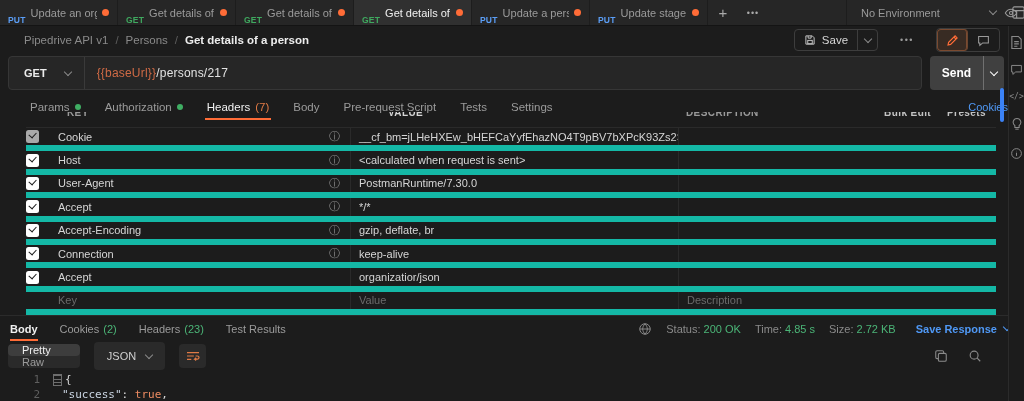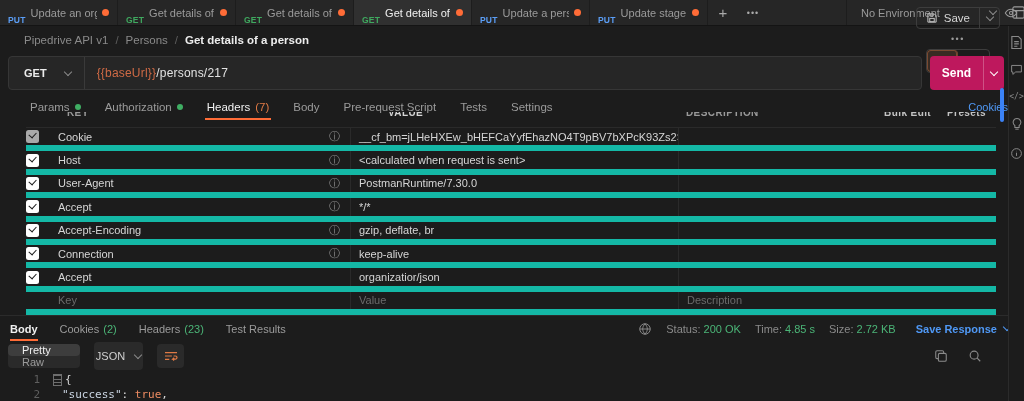--- a/index.html
+++ b/index.html
@@ -26,38 +26,38 @@
          transform:rotate(45deg); display:inline-block; flex:none; margin-top:-3px;}
   .chev.blue{ border-color:#4f98f5; }
   .corner-icon{ position:absolute; top:5px; left:1011px; color:#9a9a9a; }
 
   
   .crumb-row{ position:absolute; top:26px; left:0; right:16px; height:28px; display:flex;
               align-items:center; padding-left:24px; font-size:11.5px; }
   .crumb-sep{ color:#5f5f5f; margin:0 7px; }
   .crumb-muted{ color:#8a8a8a; }
   .crumb-current{ color:#ededed; font-weight:700; }
-  .crumb-right{ margin-left:auto; display:flex; align-items:center; gap:5px; padding-right:8px;flex-direction:column;}
+  .crumb-right{ margin-left:auto; display:flex; align-items:center; gap:18px; padding-right:8px;}
   .save-btn{ display:flex; align-items:stretch; height:22px; border:1px solid #3d3d3d; border-radius:4px; }
   .save-main{ display:flex; align-items:center; gap:6px; padding:0 9px; font-size:11.5px; color:#d6d6d6;}
   .save-chev{ width:20px; display:flex; align-items:center; justify-content:center; border-left:1px solid #3d3d3d;}
   .more-btn{ color:#9a9a9a; font-size:9px; letter-spacing:1.5px; padding:0 4px;}
   .edit-group{ display:flex; height:24px; border:1px solid #3d3d3d; border-radius:4px; overflow:hidden;}
   .edit-cell{ width:31px; display:flex; align-items:center; justify-content:center; }
   .edit-cell.pencil{ background:#382b23; border-right:1px solid #6b4630; box-shadow:inset 0 0 0 1px #7a4a30; border-radius:4px;}
 
   
   .url-row{ position:absolute; top:56px; left:8px; right:20px; height:34px; display:flex; gap:8px; }
   .url-field{ flex:1; display:flex; align-items:center; background:#262626;
               border:1px solid #363636; border-radius:4px; }
   .method-sel{ display:flex; align-items:center; gap:18px; padding:0 13px 0 15px; height:100%;
                font-size:11px; font-weight:700; color:#ececec; border-right:1px solid #3a3a3a;}
   .url-text{ padding-left:12px; font-size:12px; color:#e2e2e2; letter-spacing:.2px;}
   .var-orange{ color:#cf6a45; }
-  .send-btn{ width:74px; flex:none; display:flex; align-items:stretch; background:#be185d; border-radius:4px; overflow:hidden;}
+  .send-btn{ width:74px; flex:none; display:flex; align-items:stretch; background:#404040; border-radius:4px; overflow:hidden;}
   .send-main{ flex:1; display:flex; align-items:center; justify-content:center; color:#fff;
               font-size:12px; font-weight:700; }
   .send-chev{ width:21px; display:flex; align-items:center; justify-content:center; border-left:1px solid rgba(255,255,255,.25);}
   .send-chev .chev{ border-color:#fff; }
 
   
   .req-tabs{ position:absolute; top:94px; left:0; right:16px; height:26px; z-index:3;
              display:flex; align-items:center; gap:24px; padding-left:30px; font-size:11.5px; color:#9b9b9b;}
   .rtab{ display:flex; align-items:center; gap:5px; position:relative; height:100%; }
   .gdot{ width:6px; height:6px; border-radius:50%; background:#3fae63; }
@@ -101,21 +101,21 @@
   .stat-lbl{ color:#8a8a8a; } .stat-val{ color:#4bb577; }
   .save-resp{ color:#4f98f5; font-weight:700; display:flex; align-items:center; gap:7px; margin-left:6px;}
 
   
   .resp-toolbar{ position:absolute; top:341px; left:8px; right:16px; height:30px;
                  display:flex; align-items:center; gap:8px; font-size:11px;}
   .vgroup{ display:flex; background:#2a2a2a; border-radius:4px; height:24px; overflow:hidden;flex-direction:column;}
   .vseg{ display:flex; align-items:center; padding:0 14px; color:#9b9b9b;}
   .vseg.active{ background:#3d3d3d; color:#efefef; border-radius:4px;}
   .json-dd{ display:flex; align-items:center; gap:10px; background:#2a2a2a; border-radius:4px;
-            height:28px; padding:0 2px; color:#d0d0d0; margin-left:6px;}
+            height:28px; padding:0 13px; color:#d0d0d0; margin-left:6px;}
   .wrap-btn{ width:27px; height:24px; background:#2a2a2a; border-radius:4px; margin-left:6px;
              display:flex; align-items:center; justify-content:center;}
   .rt-icons{ margin-left:auto; display:flex; gap:20px; padding-right:26px; color:#8a8a8a;}
 
   
   .code{ position:absolute; top:372px; left:0; right:0; bottom:0; overflow:hidden;
          font-family:"DejaVu Sans Mono",monospace; font-size:11px; }
   .cline{ display:flex; align-items:center; height:15px; }
   .lnum{ width:40px; flex:none; text-align:right; color:#5f5f5f; }
   .fold{ width:9px; height:12px; margin-left:13px; border:1px solid #6e6e6e; background:

